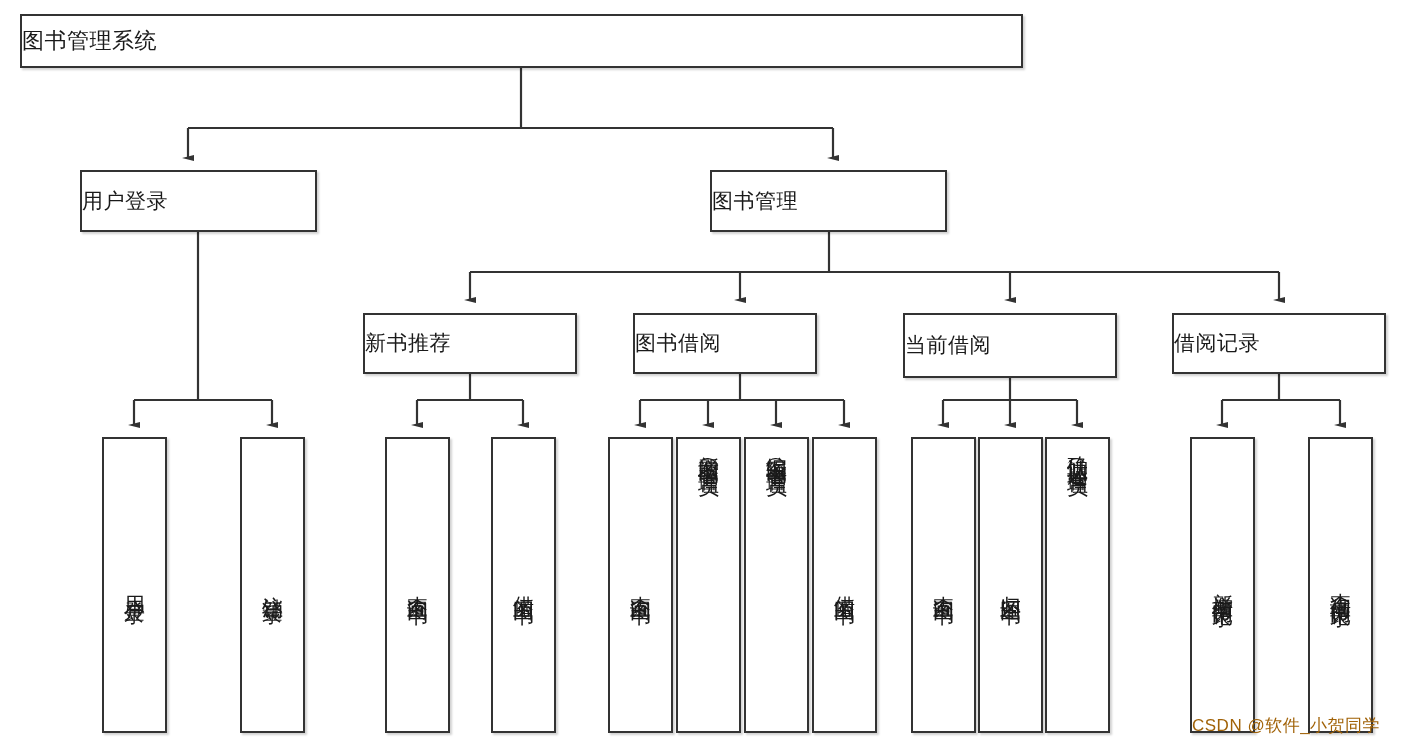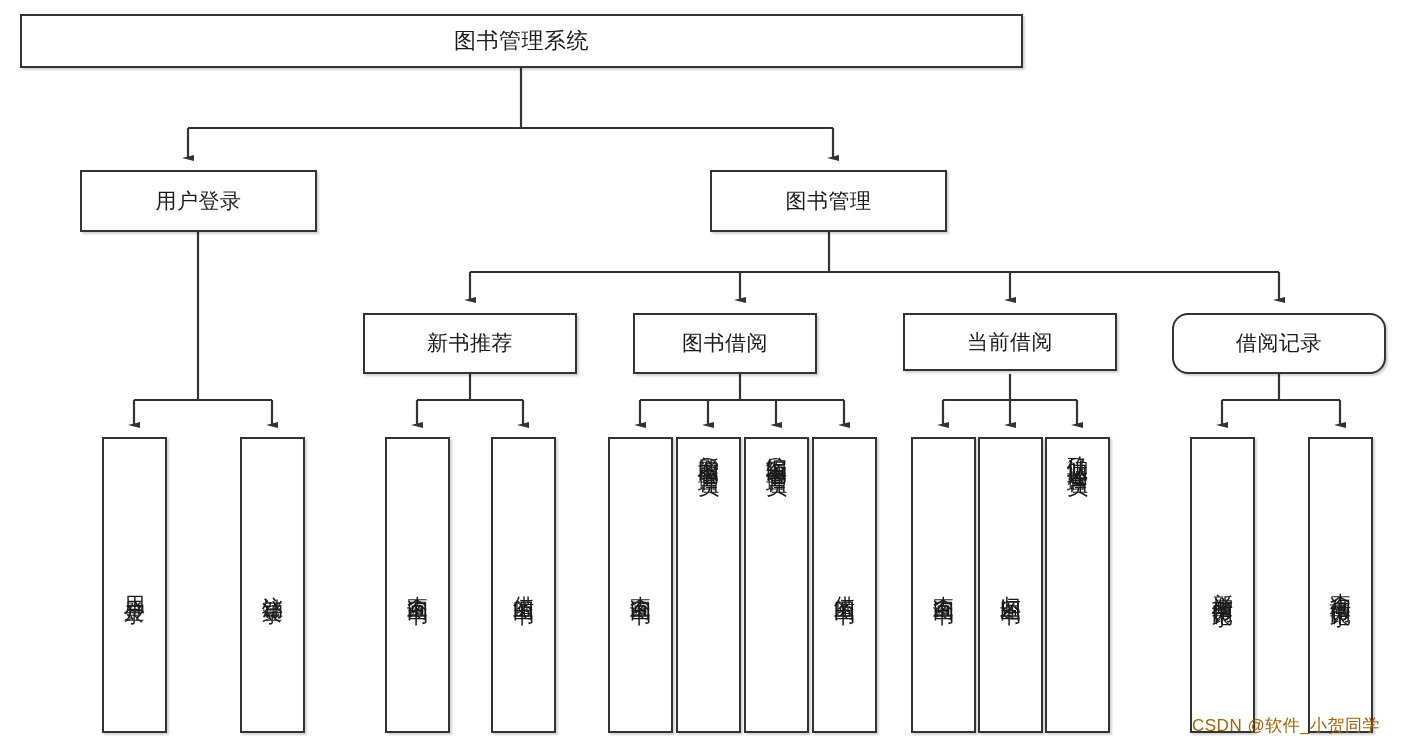--- a/index.html
+++ b/index.html
@@ -27,21 +27,20 @@
     pointer-events: none;
   }
   .node {
     position: absolute;
     box-sizing: border-box;
     background: #ffffff;
     border: 2px solid #333333;
     box-shadow: 2px 2px 2px rgba(0,0,0,0.18);
     display: flex;
     align-items: center;
-    justify-content: center;
     color: #1a1a1a;
     letter-spacing: 0.5px;
   }
   .node .label {
     display: block;
     text-align: center;
     line-height: 1.18;
     color: #1a1a1a;
   }
   
@@ -143,24 +142,24 @@
   <div class="node h" style="left:710px; top:170px; width:237px; height:62px;">
     <span class="label">图书管理</span>
   </div>
 
   <div class="node h" style="left:363px; top:313px; width:214px; height:61px;">
     <span class="label">新书推荐</span>
   </div>
   <div class="node h" style="left:633px; top:313px; width:184px; height:61px;">
     <span class="label">图书借阅</span>
   </div>
-  <div class="node h" style="left:903px; top:313px; width:214px; height:58px;">
+  <div class="node h" style="left:903px; top:313px; width:214px; height:65px;">
     <span class="label">当前借阅</span>
   </div>
-  <div class="node h" style="left:1172px; top:313px; width:214px; height:61px;border-radius:16px;">
+  <div class="node h" style="left:1172px; top:313px; width:214px; height:61px;">
     <span class="label">借阅记录</span>
   </div>
 
   <div class="node v mid" style="left:102px; top:437px; width:65px; height:296px;">
     <span class="label">用户登录</span>
   </div>
   <div class="node v mid" style="left:240px; top:437px; width:65px; height:296px;">
     <span class="label">注销登录</span>
   </div>
 

